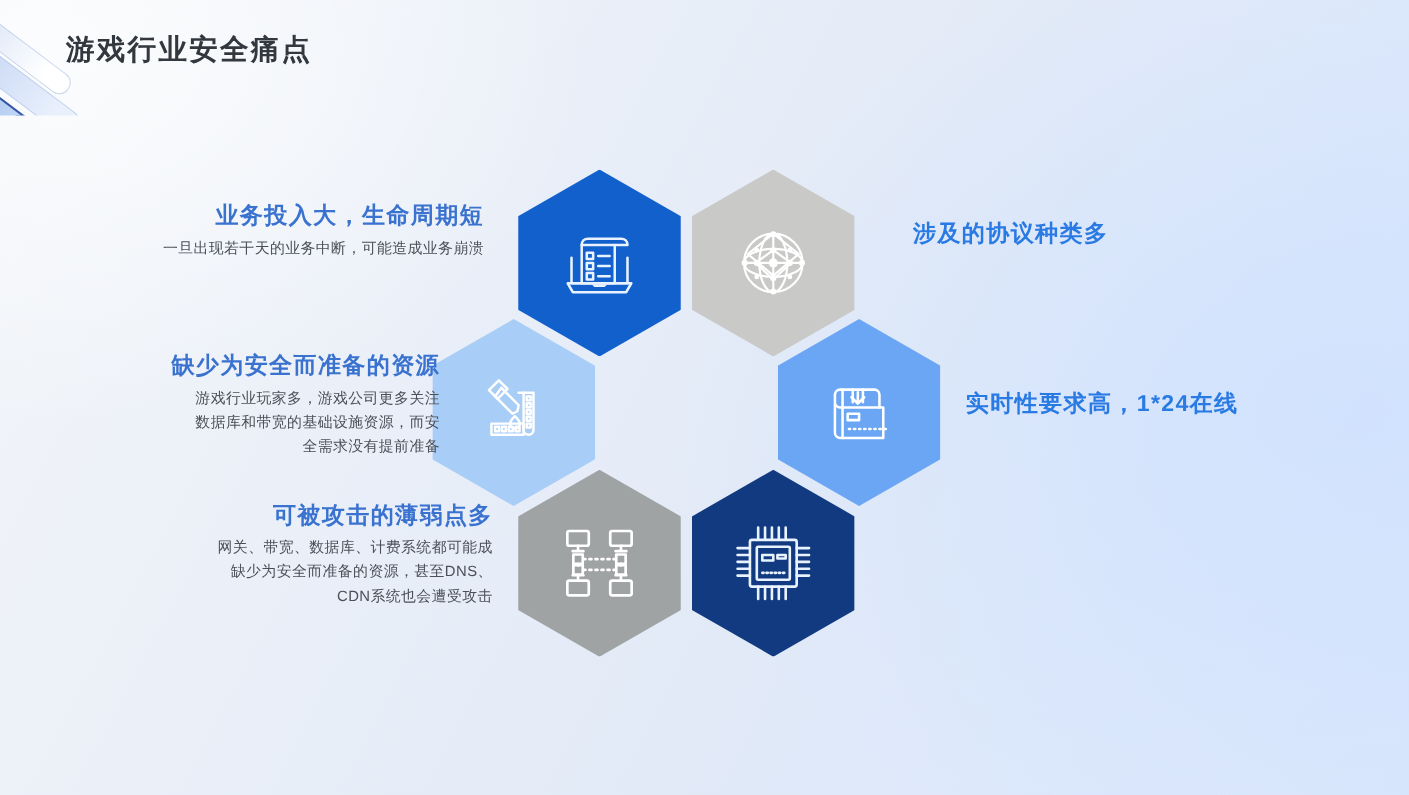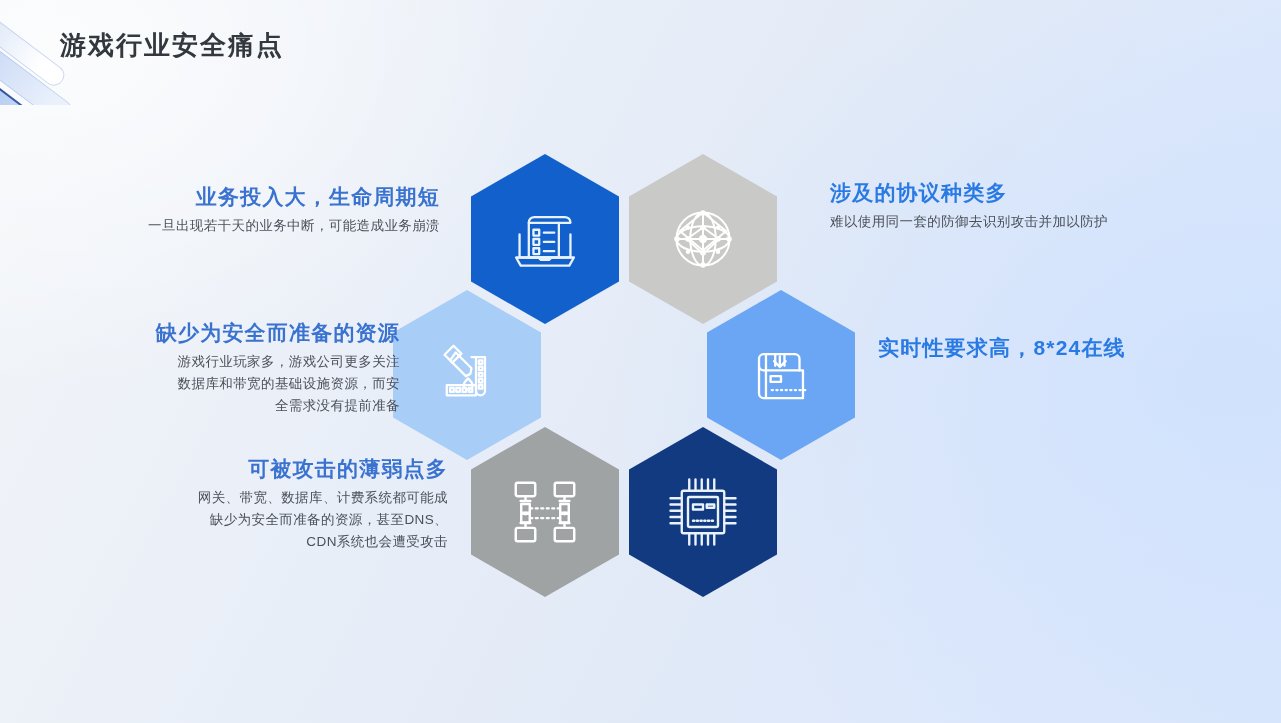--- a/index.html
+++ b/index.html
@@ -129,21 +129,21 @@
     color: #4b5058;
     line-height: 1.62;
     letter-spacing: 0.4px;
     margin-top: 5px;
   }
 
   .tb.left  { text-align: right; }
   .tb.right { text-align: left;  }
 
   .tb.left  .t-title { color: #3a72cf; }
-  .tb.right .t-title { color: #2a7ae4; }
+  .tb.right .t-title { color: #2a7ae4; margin-top: 20px; }
 
   
   .tb.l1 { left: 40px;  top: 184px; width: 400px; }
   .tb.l2 { left: 20px;  top: 320px; width: 380px; }
   .tb.l3 { left: 58px;  top: 456px; width: 390px; }
 
   
   .tb.r1 { left: 830px; top: 180px; width: 420px; }
   .tb.r2 { left: 878px; top: 335px; width: 400px; }
   .tb.r3 { left: 828px; top: 470px; width: 420px; }
@@ -313,21 +313,20 @@
 
   <div class="tb left l3">
     <div class="t-title">可被攻击的薄弱点多</div>
     <div class="t-body" style="white-space:pre-line">网关、带宽、数据库、计费系统都可能成
 缺少为安全而准备的资源，甚至DNS、
 CDN系统也会遭受攻击</div>
   </div>
 
   <div class="tb right r1">
     <div class="t-title">涉及的协议种类多</div>
-    <div class="t-body" style="white-space:pre-line">难以使用同一套的防御去识别攻击并加以防护</div>
   </div>
 
   <div class="tb right r2">
-    <div class="t-title">实时性要求高，8*24在线</div>
+    <div class="t-title">实时性要求高，1*24在线</div>
   </div>
 
 
 </div>
 
 </body></html>

